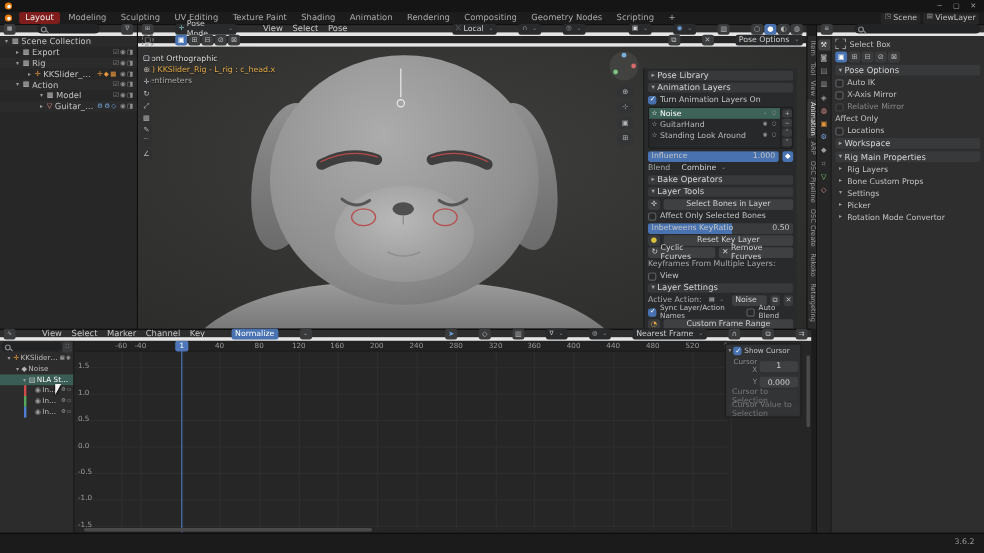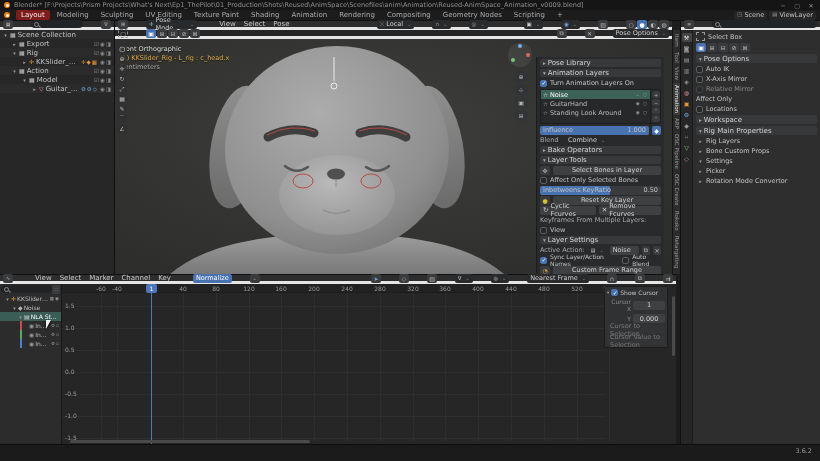--- a/index.html
+++ b/index.html
@@ -107,21 +107,20 @@
 .m-m::before{left:1.5px;width:2px}
 .m-r::before{left:auto;right:0}
 
 #cursor{position:absolute;left:46px;top:320px;width:0;height:0;border-left:5px solid #f2f2f2;border-right:3px solid transparent;border-bottom:9px solid transparent;filter:drop-shadow(0 1px 1px #000)}
 </style>
 </head>
 <body>
 
 <div id="titlebar">
   <span class="logo"></span>
-  <span style="white-space:nowrap;overflow:hidden;text-overflow:ellipsis;max-width:700px">Blender* [F:\Projects\Prism Projects\What's Next\Ep1_ThePilot\01_Production\Shots\Reused\AnimSpace\Scenefiles\anim\Animation\Reused-AnimSpace_Animation_v0009.blend]</span>
   <span class="grow"></span>
   <span class="winbtn">─</span>
   <span class="winbtn">▢</span>
   <span class="winbtn">✕</span>
 </div>
 
 <div id="menubar">
   <span class="logo"></span>
   <div class="flex" style="gap:2px;margin-left:4px">
 
@@ -192,21 +191,21 @@
       </div>
 
       <div class="orow" style="padding-left:12px">
         <span class="arw">▾</span>
         <span class="oicn" style="color:#c9c9c9">▦</span>
         <span class="olab">Action</span>
         <span class="oextra"></span>
         <span class="otog">☑◉◨</span>
       </div>
 
-      <div class="orow" style="padding-left:22px">
+      <div class="orow" style="padding-left:32px">
         <span class="arw">▾</span>
         <span class="oicn" style="color:#c9c9c9">▦</span>
         <span class="olab">Model</span>
         <span class="oextra"></span>
         <span class="otog">☑◉◨</span>
       </div>
 
       <div class="orow" style="padding-left:32px">
         <span class="arw">▸</span>
         <span class="oicn" style="color:#d98a7a">▽</span>

